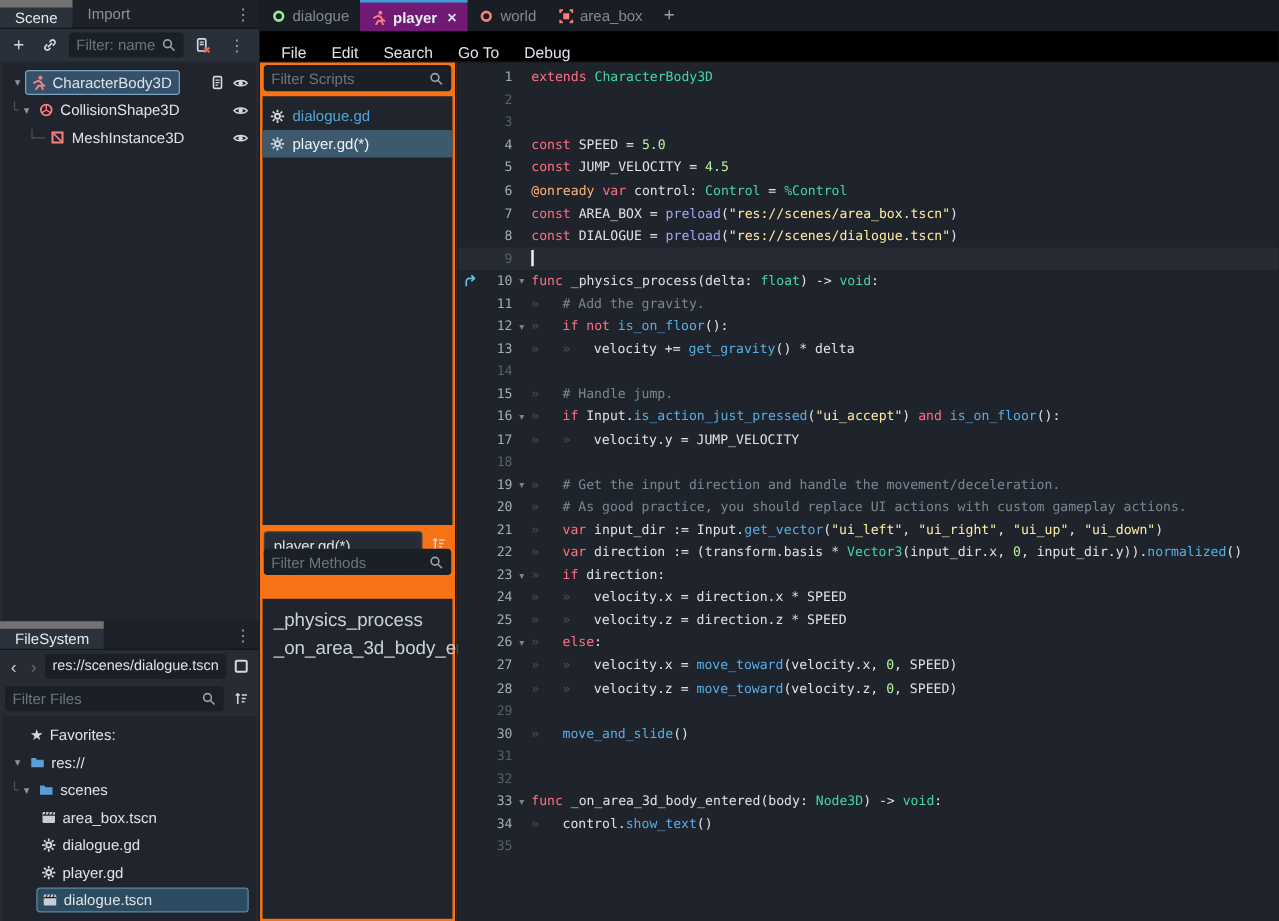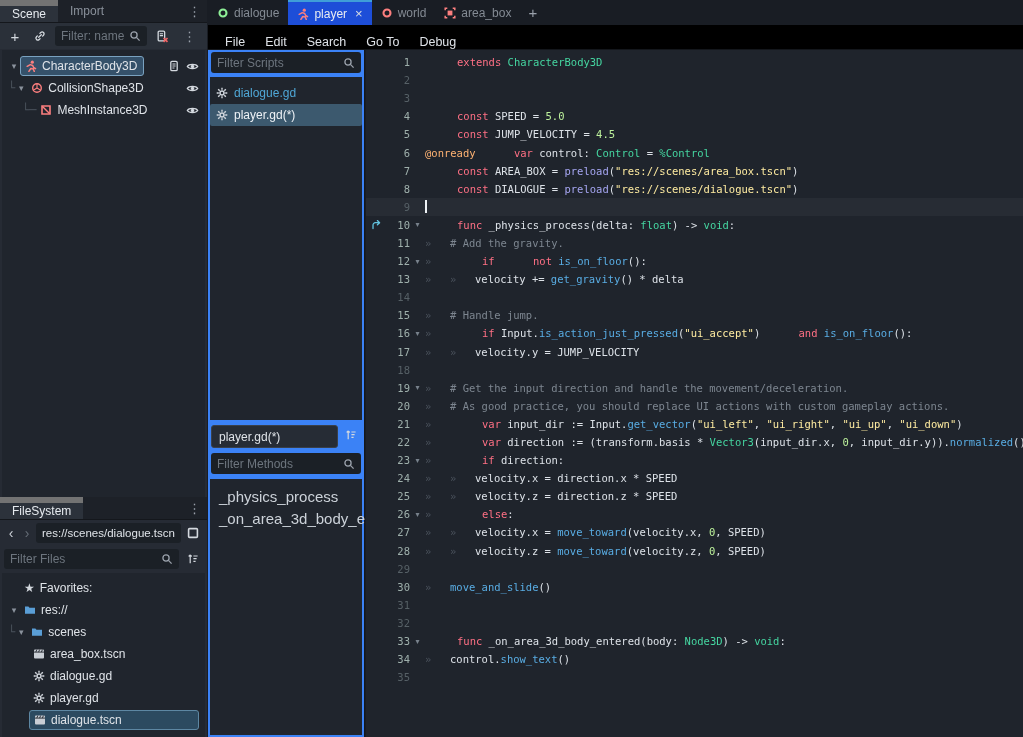--- a/index.html
+++ b/index.html
@@ -36,52 +36,52 @@
   #fs-path { flex:1; min-width:0; font-size:11.5px; }
   .fsfilterbar { height:25px; display:flex; align-items:center; gap:4px; padding:0 4px; }
   #fs-filter { flex:1; min-width:0; }
   #fs-tree { top:76px; bottom:0; padding-top:4px; }
   .fsguide { position:absolute; left:26px; top:167px; bottom:14px; width:1px; background:#454d57; }
 
   
   #right { position:absolute; left:208px; top:0; right:0; height:737px; }
   #tabstrip { height:25px; background:#191d24; display:flex; align-items:stretch; }
   .stab { display:flex; align-items:center; gap:5px; padding:0 9px; color:#848b94; font-size:12px; }
-  .stab.active { background:#1d4ed8; color:#e8ecf1; border-top:2px solid #3f9ed8; }
+  .stab.active { background:#701a75; color:#e8ecf1; border-top:2px solid #3f9ed8;font-weight:bold; }
   .stab .close { color:#d9dee3; font-size:13px; margin-left:3px; }
   .newtab { display:flex; align-items:center; padding:0 8px; color:#9aa1ab; font-size:15px; }
   #menubar { height:25px; background:#000000; display:flex; align-items:flex-end; padding-left:8px; gap:2px; border-bottom:1px solid #14171c;}
   .mitem { padding:0 9px; color:#dfe3e8; font-size:12.5px; }
 
   
-  #scripts { position:absolute; left:0; top:50px; width:157px; bottom:0; background:#3b82f6; border-right:1px solid #14171c; }
+  #scripts { position:absolute; left:0; top:50px; width:157px; bottom:0; background:#f97316; border-right:1px solid #14171c; }
   #filter-scripts { position:absolute; left:3px; right:3px; top:2px; height:21px; }
   #script-list { position:absolute; left:2px; right:2px; top:27px; height:343px; background:#20252d; padding-top:5px; }
   .lrow { height:22px; display:flex; align-items:center; gap:6px; padding:0 6px; white-space:nowrap; }
   .lrow.sel { background:#3c596e; border-radius:2px; color:#eef2f6;}
   .script-blue { color:#4fa7d6; }
   #cur-script-row { position:absolute; left:3px; right:3px; top:375px; height:23px; display:flex; gap:3px; }
   #cur-script { flex:1; background:#262c35; border:1px solid #39404a; border-radius:3px; color:#dfe3e8; display:flex; align-items:center; padding:0 7px; }
-  #filter-methods { position:absolute; left:3px; right:3px; top:403px; height:21px; }
+  #filter-methods { position:absolute; left:3px; right:3px; top:389px; height:21px; }
   #method-list { position:absolute; left:2px; right:2px; top:429px; bottom:2px; background:#20252d; padding-top:6px; }
   .mrow { height:22px; display:flex; align-items:center; padding:0 9px; color:#ccd2d9; white-space:nowrap; font-size:15px;}
 
   
   #editor { position:absolute; left:158px; right:0; top:50px; bottom:0; background:#1f242c; overflow:hidden; }
   #code { padding-top:3px; font-family:"DejaVu Sans Mono", monospace; font-size:10.5px; }
   .cl { height:18.1px; display:flex; align-items:center; white-space:pre; }
   .cl.current { background:#272c34; }
   .bp { width:20px; flex:none; display:flex; justify-content:center; }
   .ln { width:24px; flex:none; text-align:right; color:#9fb0ac; }
   .ln.dim { color:#566066; }
   .fold { width:15px; flex:none; text-align:center; color:#78828c; font-size:8px; font-family:"Liberation Sans",sans-serif;}
   .ct { flex:1; display:flex; align-items:center; }
   .tabm { display:inline-block; width:25px; color:#4a525c; flex:none;}
   .caret { display:inline-block; width:1.5px; height:13px; background:#eef2f6; margin-right:-1.5px; }
-  .tk-kw { color:#ff7085;margin-left:32px; } .tk-ann { color:#ffb373; } .tk-type { color:#45d6a1; }
+  .tk-kw { color:#ff7085; } .tk-ann { color:#ffb373; } .tk-type { color:#45d6a1; }
   .tk-fn { color:#59ade4; } .tk-pre { color:#a6a6f2; } .tk-str { color:#ffeca1; }
   .tk-num { color:#bdf29c; } .tk-com { color:#7d8690; } .tk-txt { color:#dde2e8; }
   svg { display:block; }
 </style>
 </head>
 <body>
 
 <div id="left">
   <div class="ltabbar">
     <div class="ltab active">Scene</div>

